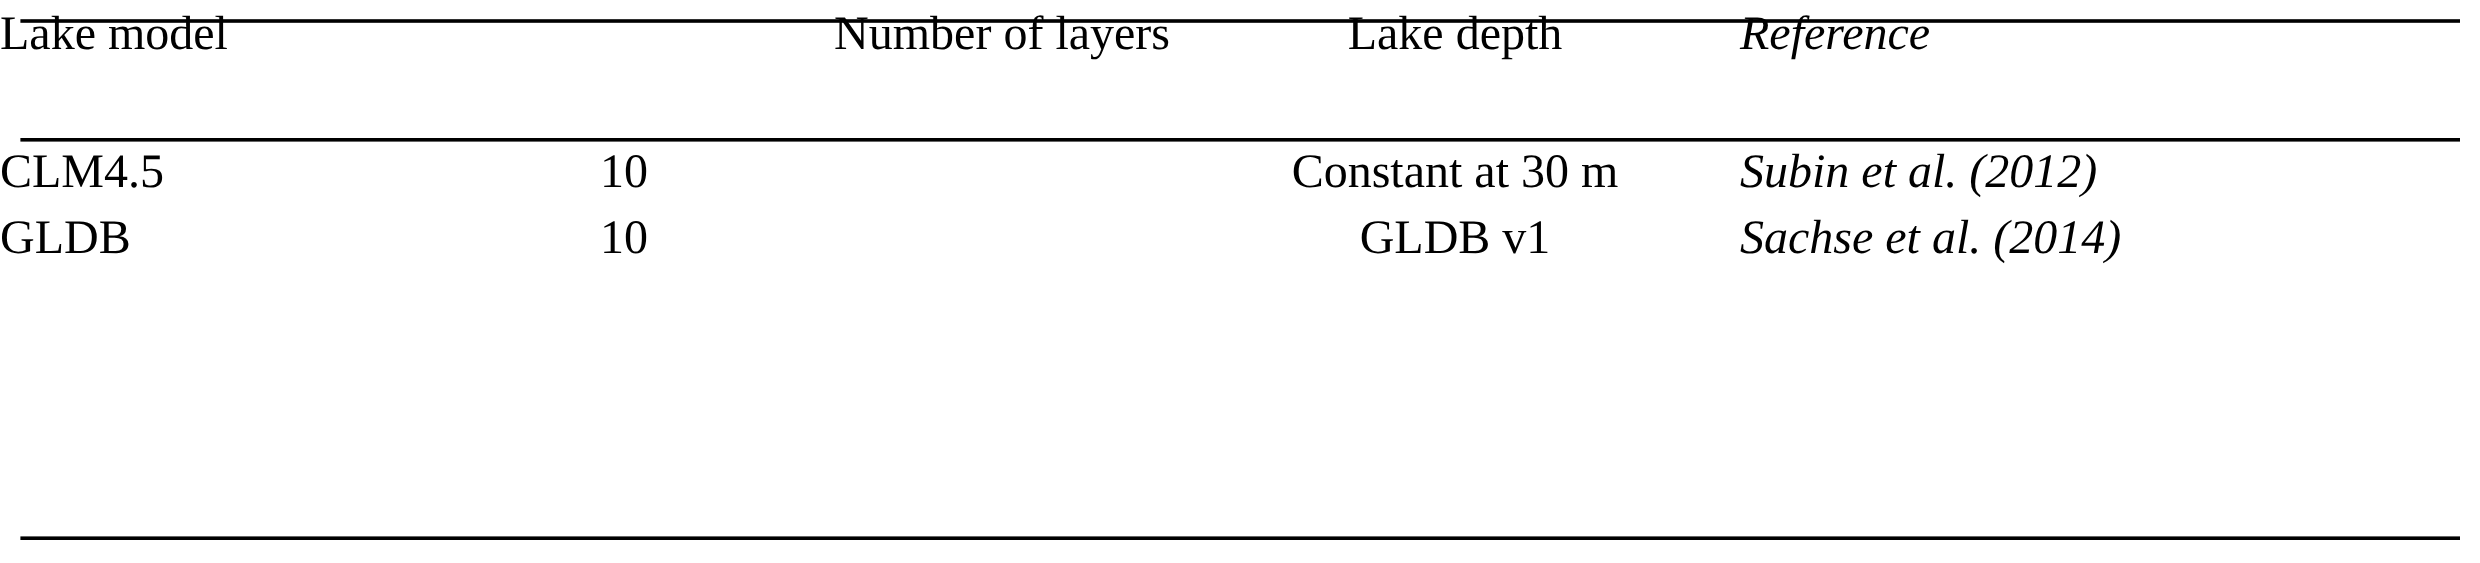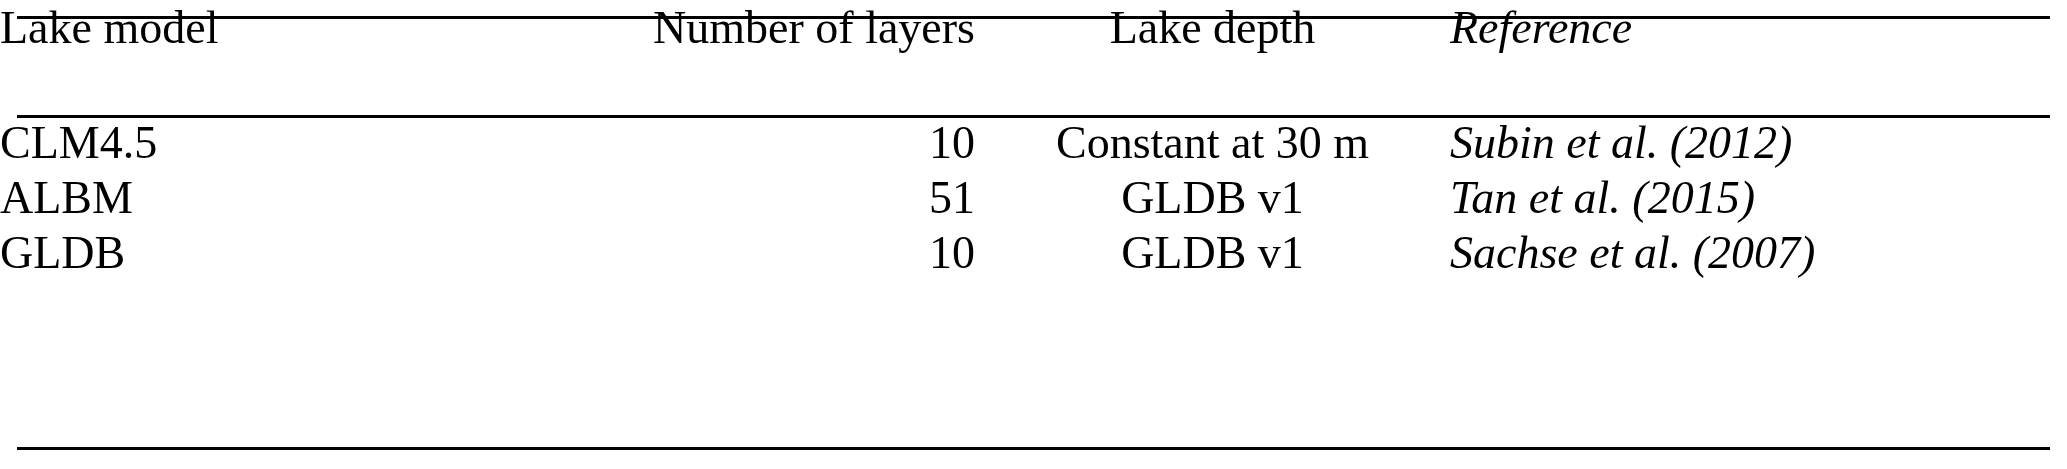--- a/index.html
+++ b/index.html
@@ -44,21 +44,21 @@
     width: 2067px;
     table-layout: fixed;
   }
 
   table.data-table td,
   table.data-table th {
     padding: 0;
     margin: 0;
     border: none;
     font-weight: normal;
-    font-size: 46px;
+    font-size: 40px;
     line-height: 55px;
     vertical-align: baseline;
     white-space: nowrap;
   }
 
   
   col.c1 { width: 500px; }
   col.c2 { width: 475px; }
   col.c3 { width: 475px; }
   col.c4 { width: 617px; }
@@ -66,21 +66,21 @@
   thead th {
     height: 99px;
     vertical-align: bottom;
   }
   thead th .hd {
     display: block;
     padding-bottom: 22px;
   }
 
   .col-1 { padding-left: 45px; text-align: left; }
-  .col-2 { text-align: right; padding-right: 60px; }
+  .col-2 { text-align: left; padding-right: 60px; }
   .col-2-head { text-align: right; padding-left: 45px; }
   .col-3 { padding-left: 38px; text-align: center; }
   .col-4 { padding-left: 38px; text-align: left; font-style: italic; }
 
   tbody tr { height: 55px; }
   tbody tr:first-child td { padding-top: 16px; }
 
   sup.star {
     font-size: 0.62em;
     vertical-align: 0.45em;
@@ -121,27 +121,21 @@
     </thead>
     <tbody>
 
     <tr>
           <td class="col-1">CLM4.5</td>
           <td class="col-2"><span>10</span></td>
           <td class="col-3">Constant at 30 m</td>
           <td class="col-4">Subin et al. (2012)</td>
         </tr>
         <tr>
-          <td class="col-1">ALBM</td>
-          <td class="col-2"><span>51</span></td>
-          <td class="col-3">GLDB v1</td>
-          <td class="col-4">Tan et al. (2015)</td>
-        </tr>
-        <tr>
           <td class="col-1">GLDB</td>
           <td class="col-2"><span>10</span></td>
           <td class="col-3">GLDB v1</td>
-          <td class="col-4">Sachse et al. (2007)</td>
+          <td class="col-4">Sachse et al. (2014)</td>
         </tr>
       </tbody>
   </table>
 
 </div>
 
 </body></html>

